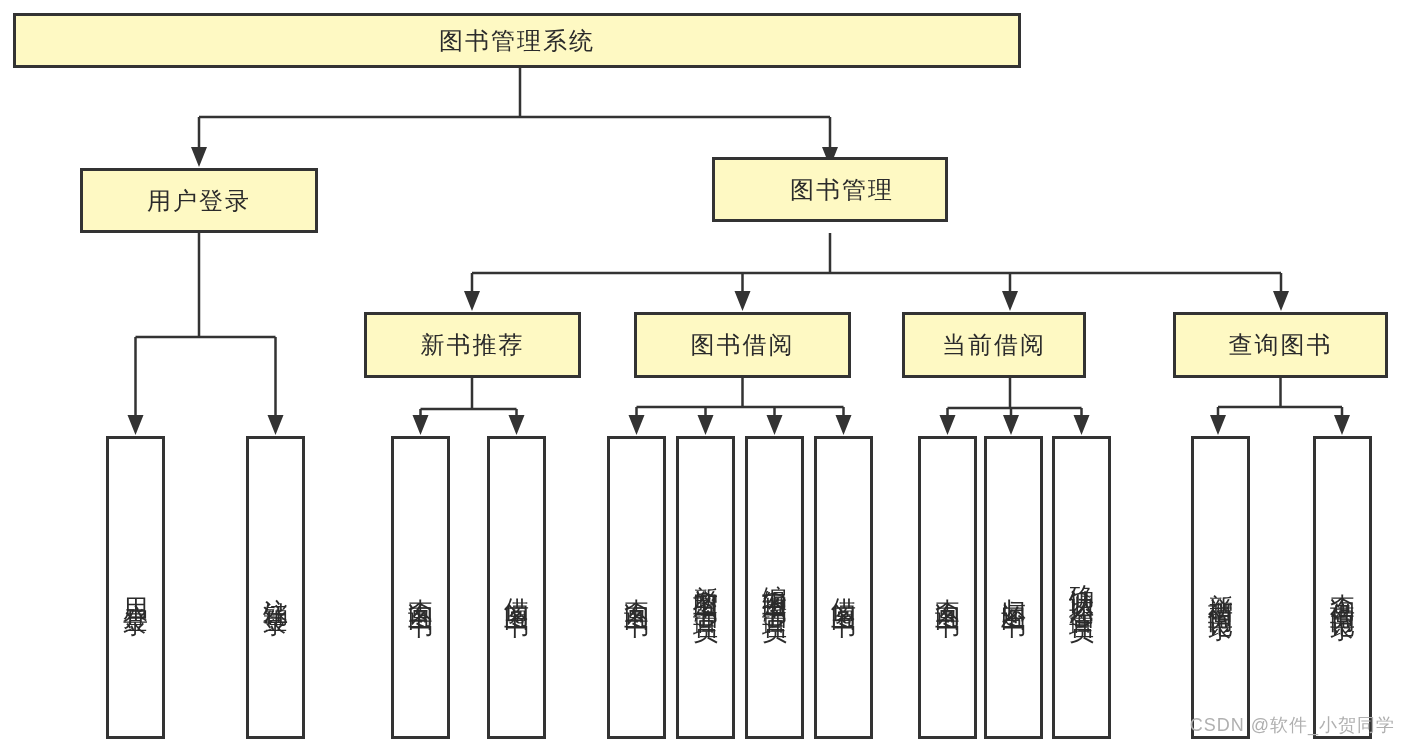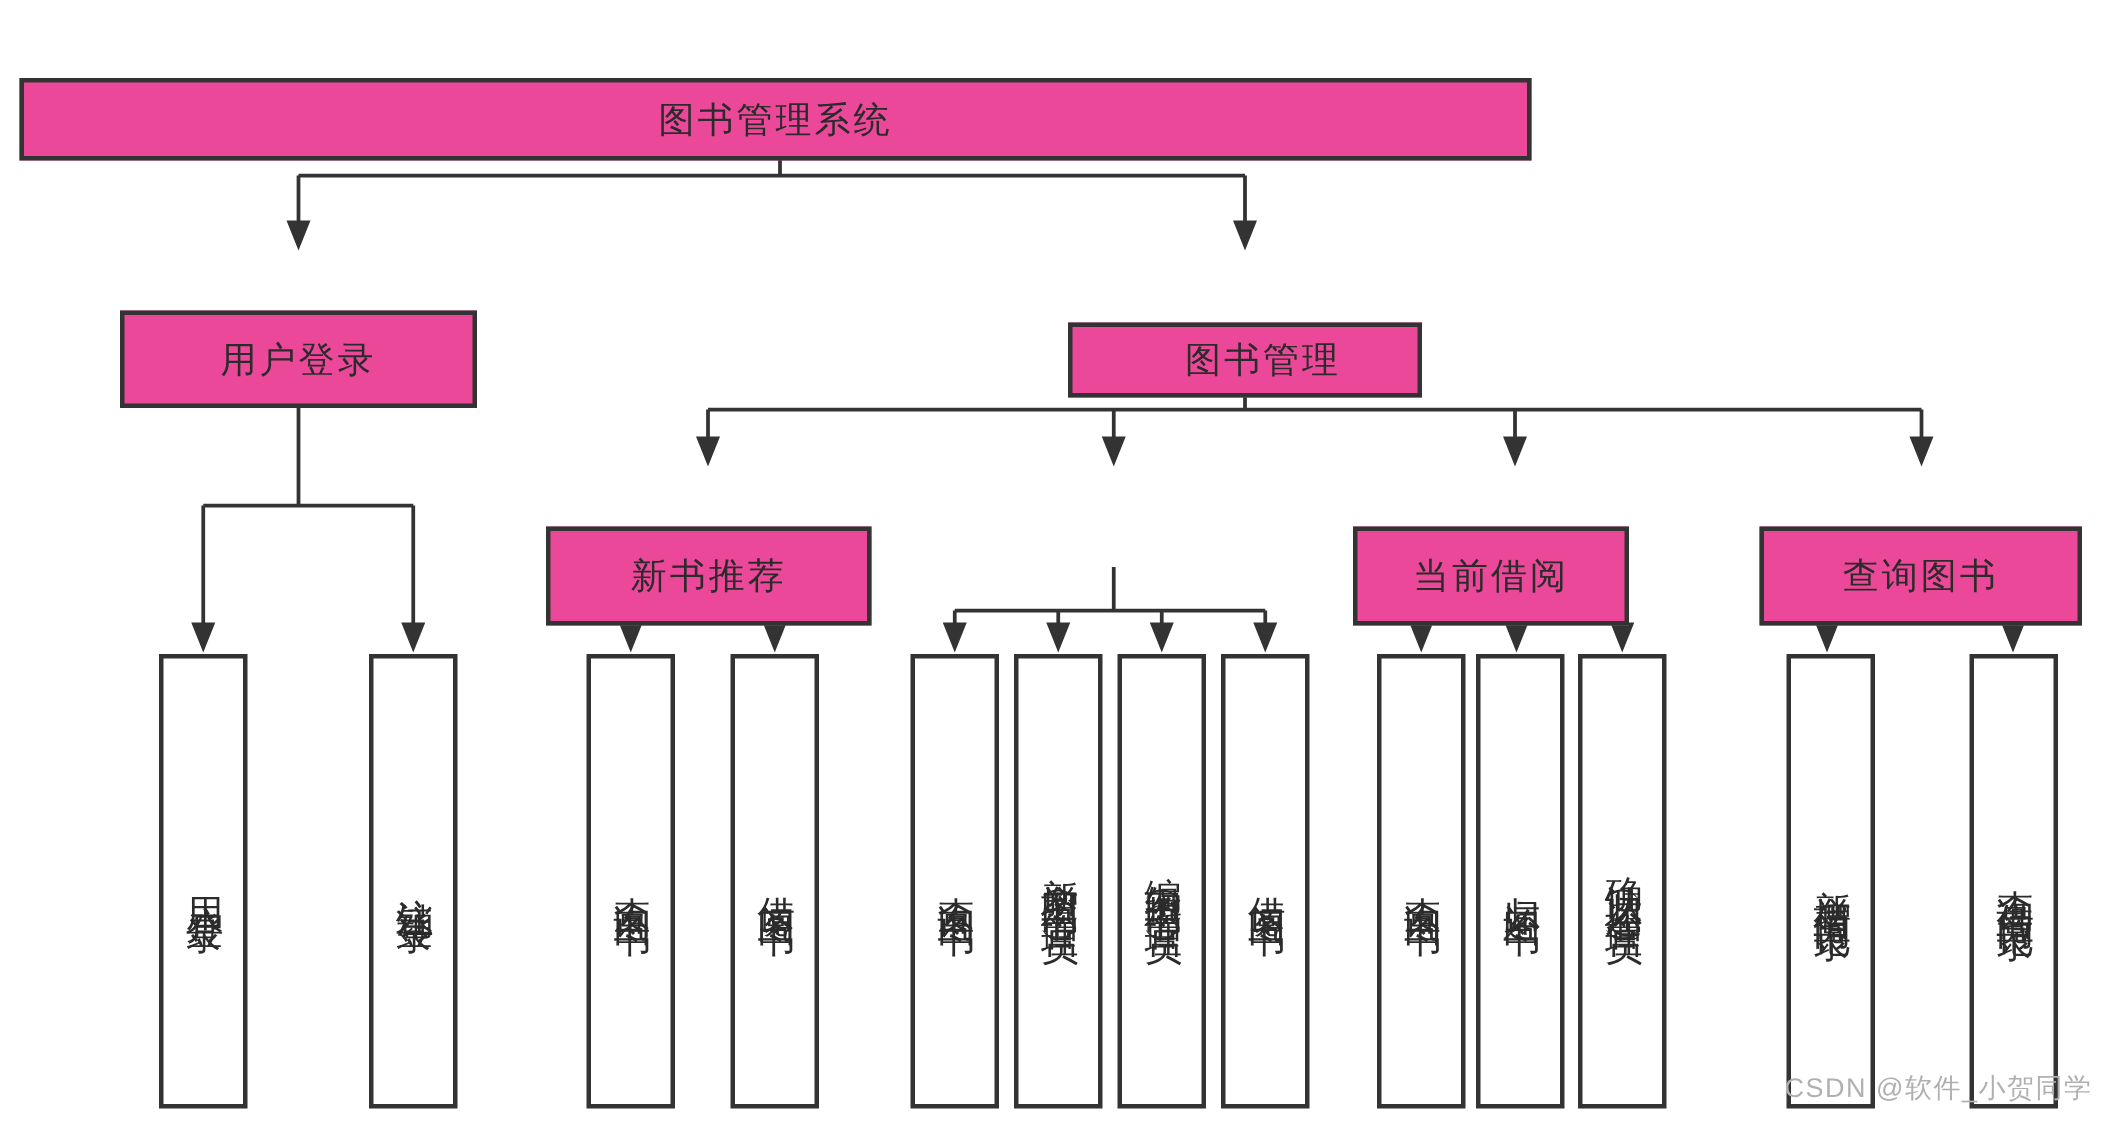--- a/index.html
+++ b/index.html
@@ -18,29 +18,28 @@
   svg.wires {
     position: absolute;
     inset: 0;
     width: 1405px;
     height: 747px;
   }
   .node {
     position: absolute;
     box-sizing: border-box;
     border: 3px solid #333333;
-    background: #ec4899;
+    background: #fef9c3;
     display: flex;
     align-items: center;
     justify-content: center;
     font-size: 24px;
     letter-spacing: 2px;
     color: #2b2b2b;
     white-space: nowrap;
-    margin-top: 39px;
   }
   .leaf {
     position: absolute;
     box-sizing: border-box;
     border: 3px solid #333333;
     background: #ffffff;
     top: 436px;
     width: 59px;
     height: 303px;
     writing-mode: vertical-rl;
@@ -81,23 +80,24 @@
              M472 311l-8 -20h16z M742.5 311l-8 -20h16z M1010 311l-8 -20h16z M1281 311l-8 -20h16z
              M420.5 435l-8 -20h16z M516.5 435l-8 -20h16z
              M636.5 435l-8 -20h16z M705.5 435l-8 -20h16z M774.5 435l-8 -20h16z M843.5 435l-8 -20h16z
              M947.5 435l-8 -20h16z M1011 435l-8 -20h16z M1081.5 435l-8 -20h16z
              M1218 435l-8 -20h16z M1342 435l-8 -20h16z"></path>
   </svg>
 
   <div class="node" style="left:13px; top:13px; width:1008px; height:55px;">图书管理系统</div>
 
   <div class="node" style="left:80px; top:168px; width:238px; height:65px;">用户登录</div>
-  <div class="node" style="left:712px; top:176px; width:236px; height:50px;padding-left:24px;">图书管理</div>
+  <div class="node" style="left:712px; top:157px; width:236px; height:65px;padding-left:24px;">图书管理</div>
 
   <div class="node" style="left:364px; top:312px; width:217px; height:66px;">新书推荐</div>
+  <div class="node" style="left:634px; top:312px; width:217px; height:66px;">图书借阅</div>
   <div class="node" style="left:902px; top:312px; width:184px; height:66px;">当前借阅</div>
   <div class="node" style="left:1173px; top:312px; width:215px; height:66px;">查询图书</div>
 
   <div class="leaf" style="left:106px;">用户登录</div>
   <div class="leaf" style="left:246px;">注销登录</div>
 
   <div class="leaf" style="left:391px;">查询图书</div>
   <div class="leaf" style="left:487px;">借阅图书</div>
 
   <div class="leaf" style="left:607px;">查询图书</div>

